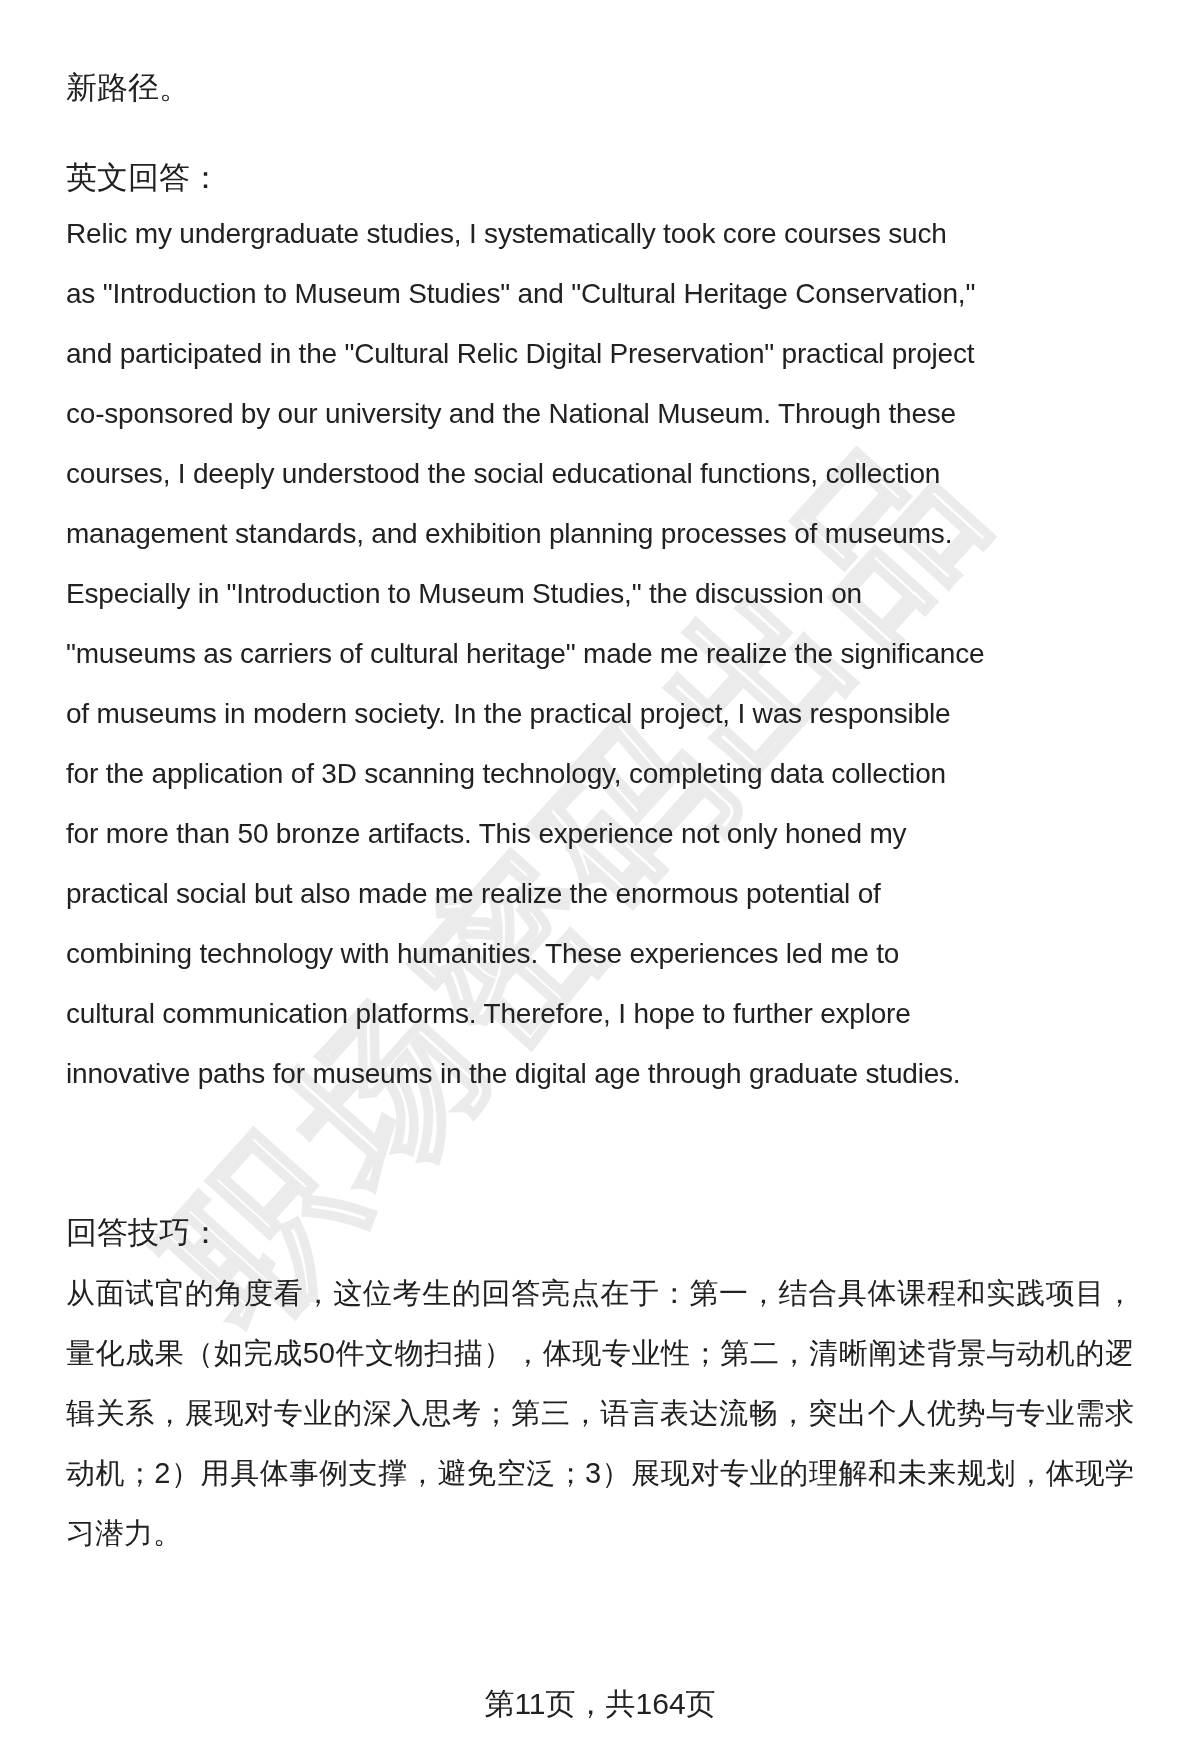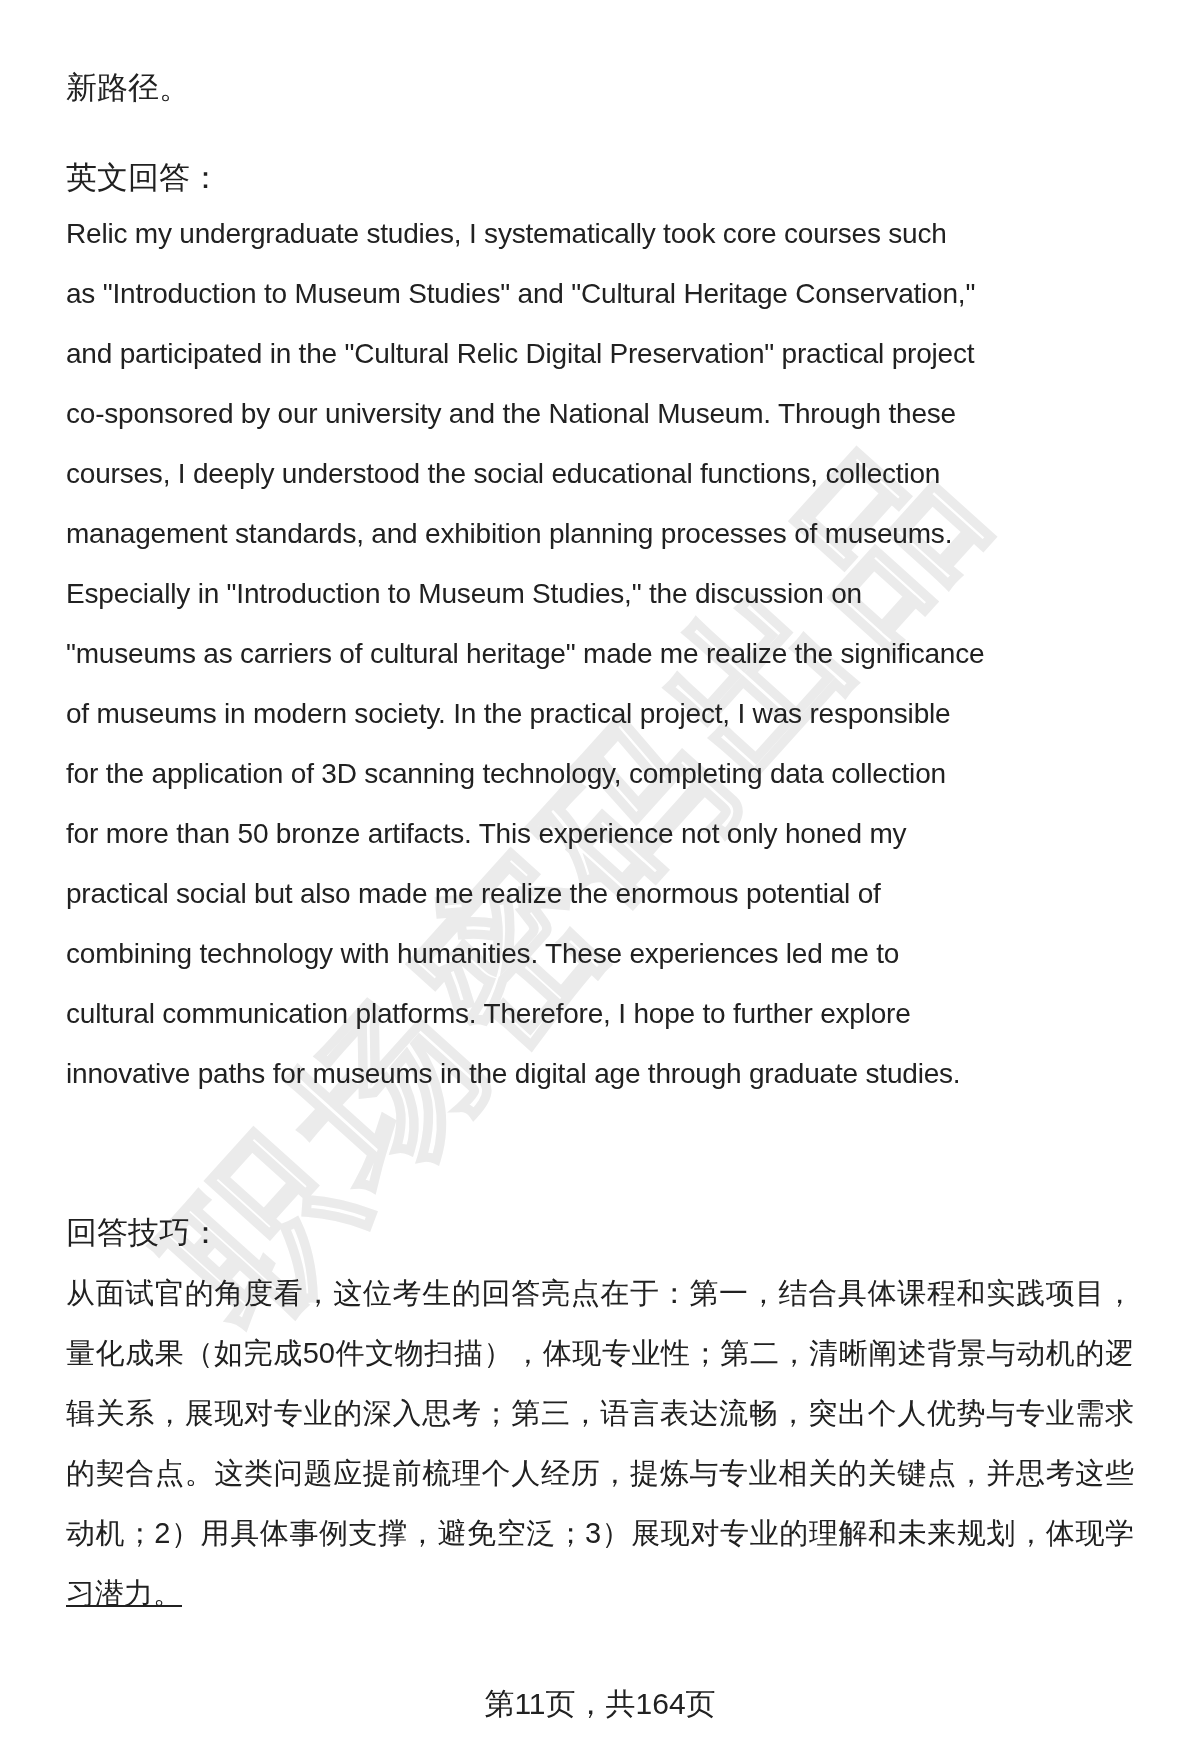--- a/index.html
+++ b/index.html
@@ -49,21 +49,21 @@
   }
   .cn-paragraph {
     position: absolute; left: 66px; top: 1263px; width: 1068px;
     font-size: 29px; z-index: 2;
   }
   .cn-paragraph .line {
     height: 60px; line-height: 60px;
     text-align: justify; text-align-last: justify;
   }
   .cn-paragraph .line:last-child {
-    text-align: left; text-align-last: left; text-decoration: underline;
+    text-align: left; text-align-last: left;
   }
   .footer {
     position: absolute; left: 0; top: 1684px; width: 100%;
     text-align: center; font-size: 30px; line-height: 40px; z-index: 2;
   }
 </style>
 </head>
 <body>
 
 <div class="page">
@@ -91,20 +91,19 @@
       <div class="line">cultural communication platforms. Therefore, I hope to further explore</div>
       <div class="line">innovative paths for museums in the digital age through graduate studies.</div>
     </div>
 
   <div class="tips-label">回答技巧：</div>
 
   <div class="cn-paragraph">
       <div class="line">从面试官的角度看，这位考生的回答亮点在于：第一，结合具体课程和实践项目，</div>
       <div class="line">量化成果（如完成50件文物扫描），体现专业性；第二，清晰阐述背景与动机的逻</div>
       <div class="line">辑关系，展现对专业的深入思考；第三，语言表达流畅，突出个人优势与专业需求</div>
-      <div class="line">的契合点。这类问题应提前梳理个人经历，提炼与专业相关的关键点，并思考这些</div>
       <div class="line">动机；2）用具体事例支撑，避免空泛；3）展现对专业的理解和未来规划，体现学</div>
       <div class="line">习潜力。</div>
     </div>
 
   <div class="footer">第11页，共164页</div>
 
 </div>
 
 </body></html>

